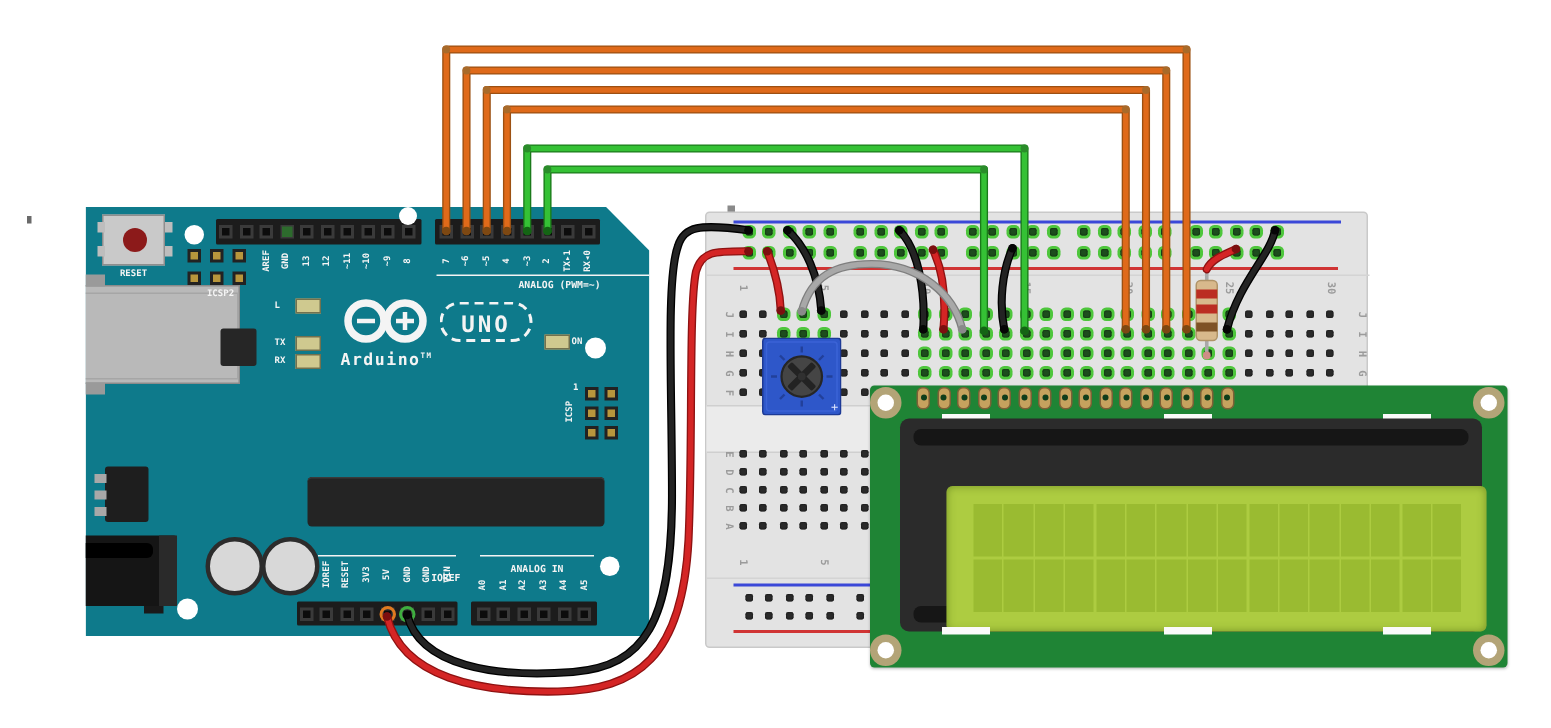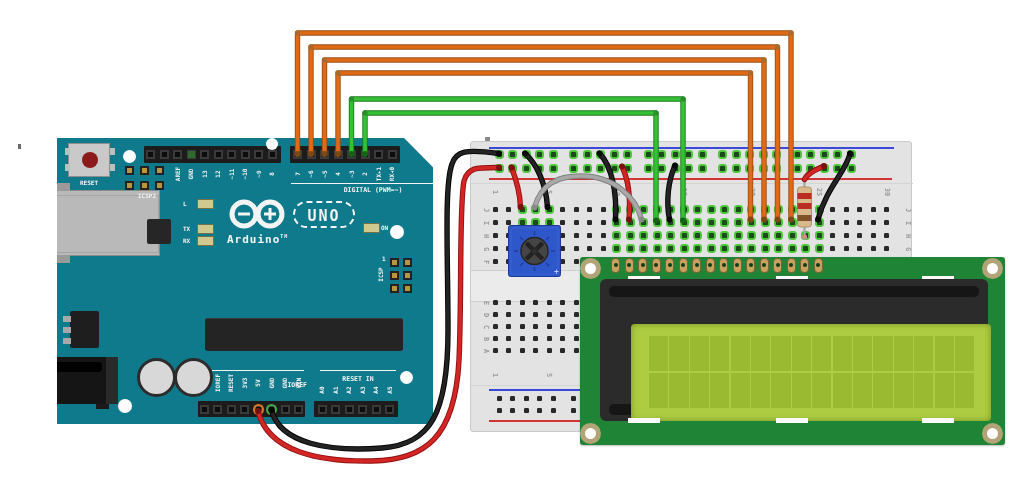--- a/index.html
+++ b/index.html
@@ -167,21 +167,21 @@
         <div class="abs silk rot-ccw" style="left: 210.5px; top: 31px; width: 60px; height: 10px; line-height: 10px; text-align: center;">7</div>
         <div class="abs silk rot-ccw" style="left: 224px; top: 31px; width: 60px; height: 10px; line-height: 10px; text-align: center;">~6</div>
         <div class="abs silk rot-ccw" style="left: 237.5px; top: 31px; width: 60px; height: 10px; line-height: 10px; text-align: center;">~5</div>
         <div class="abs silk rot-ccw" style="left: 251px; top: 31px; width: 60px; height: 10px; line-height: 10px; text-align: center;">4</div>
         <div class="abs silk rot-ccw" style="left: 264.5px; top: 31px; width: 60px; height: 10px; line-height: 10px; text-align: center;">~3</div>
         <div class="abs silk rot-ccw" style="left: 278px; top: 31px; width: 60px; height: 10px; line-height: 10px; text-align: center;">2</div>
         <div class="abs silk rot-ccw" style="left: 291.5px; top: 31px; width: 60px; height: 10px; line-height: 10px; text-align: center;">TX▸1</div>
         <div class="abs silk rot-ccw" style="left: 305px; top: 31px; width: 60px; height: 10px; line-height: 10px; text-align: center;">RX◂0</div>
       </div>
     <div class="caption-line" style="left:234px;top:45px;width:164px;"></div>
-    <div class="abs silk" style="left:234px;top:48px;width:164px;text-align:center;font-size:6.5px;">DIGITAL (PWM=~)</div>
+    <div class="abs silk" style="left:234px;top:48px;width:164px;text-align:center;font-size:6.5px;">ANALOG (PWM=~)</div>
 
     <div class="abs silk" style="left:126px;top:62px;">L</div>
     <div class="led" style="left:140px;top:61px;"></div>
     <div class="abs silk" style="left:126px;top:87px;">TX</div>
     <div class="led" style="left:140px;top:86px;"></div>
     <div class="abs silk" style="left:126px;top:99px;">RX</div>
     <div class="led" style="left:140px;top:98px;"></div>
     <div class="led" style="left:306px;top:85px;"></div>
     <div class="abs silk" style="left:324px;top:86px;">ON</div>
 
@@ -302,21 +302,21 @@
         <div class="abs silk rot-ccw" style="left: 262px; top: 247px; width: 60px; height: 10px; line-height: 10px; text-align: center;">A2</div>
         <div class="abs silk rot-ccw" style="left: 275.5px; top: 247px; width: 60px; height: 10px; line-height: 10px; text-align: center;">A3</div>
         <div class="abs silk rot-ccw" style="left: 289px; top: 247px; width: 60px; height: 10px; line-height: 10px; text-align: center;">A4</div>
         <div class="abs silk rot-ccw" style="left: 302.5px; top: 247px; width: 60px; height: 10px; line-height: 10px; text-align: center;">A5</div>
         <div style="position: absolute; left: 195.5px; top: 265.5px; width: 11px; height: 11px; border-radius: 50%; border: 2px solid rgb(224, 122, 32); box-sizing: border-box;"></div>
         <div style="position: absolute; left: 209px; top: 265.5px; width: 11px; height: 11px; border-radius: 50%; border: 2px solid rgb(63, 174, 63); box-sizing: border-box;"></div>
       </div>
     <div class="caption-line" style="left:155px;top:232px;width:92px;"></div>
     <div class="caption-line" style="left:263px;top:232px;width:76px;"></div>
     <div class="abs silk" style="left:205px;top:243px;width:45px;text-align:right;font-size:6.5px;">IOREF</div>
-    <div class="abs silk" style="left:263px;top:237px;width:76px;text-align:center;font-size:6.5px;">RESET IN</div>
+    <div class="abs silk" style="left:263px;top:237px;width:76px;text-align:center;font-size:6.5px;">ANALOG IN</div>
   </div>
 
   <div id="breadboard" class="abs">
     <div class="seam" style="top:41px;"></div>
     <div class="seam" style="top:243px;"></div>
     <div class="abs" style="left:0;top:128px;width:440px;height:30px;background:#ebebeb;border-top:1px solid #cfcfcf;border-bottom:1px solid #cfcfcf;"></div>
     <div class="railline" style="left:18px;top:5px;width:405px;background:#3b48d8;"></div>
     <div class="railline" style="left:18px;top:36px;width:403px;background:#d03434;"></div>
     <div class="railline" style="left:18px;top:247px;width:405px;background:#3b48d8;"></div>
     <div class="railline" style="left:18px;top:278px;width:403px;background:#d03434;"></div>

